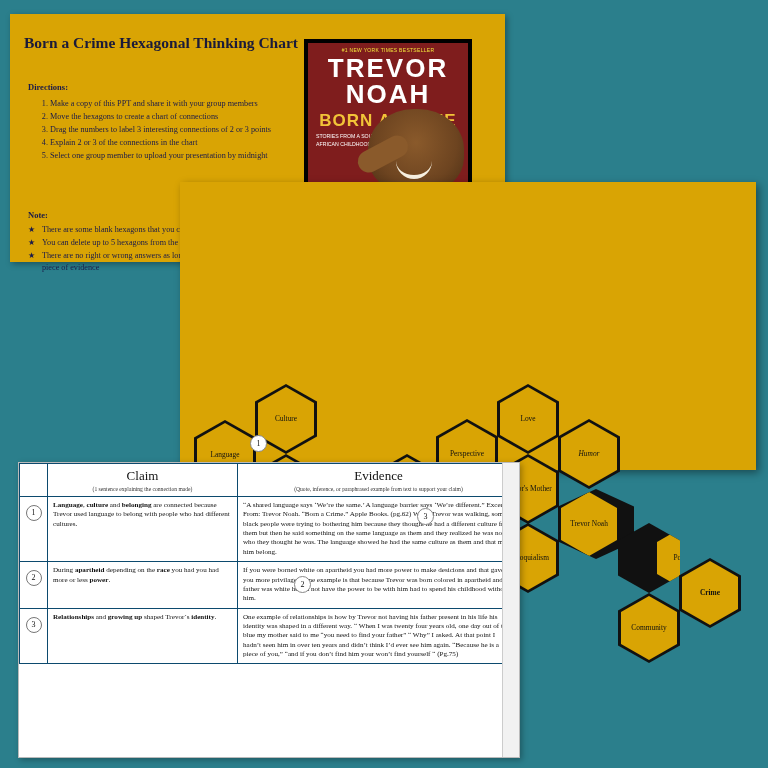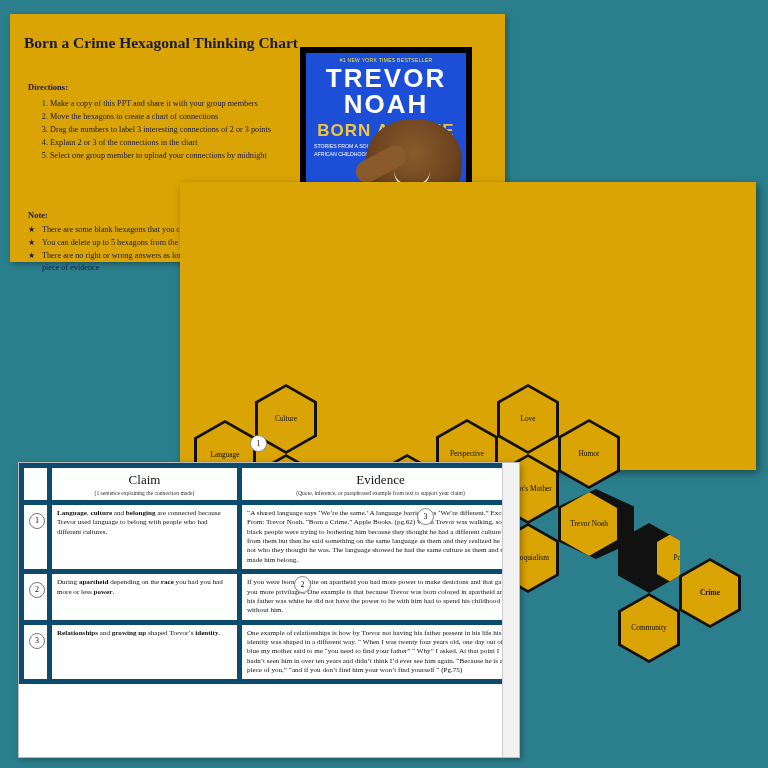--- a/index.html
+++ b/index.html
@@ -34,22 +34,22 @@
   #slide-directions ol li{margin-bottom:1px;}
   #note-list{
     position:absolute;left:18px;top:210px;margin:0;padding:0;list-style:none;
     font-size:8.2px;color:#1a1a4a;line-height:1.45;width:290px;
   }
   #note-list li{position:relative;padding-left:14px;margin-bottom:1px;}
   #note-list li:before{content:"\2605";position:absolute;left:0;top:0;font-size:8px;}
 
   
   #book-cover{
-    position:absolute;right:33px;top:33px;width:160px;height:150px;
-    background:#1d4ed8;overflow:hidden;border:6px solid #000000;
+    position:absolute;right:33px;top:25px;width:160px;height:150px;
+    background:#7f1d1d;overflow:hidden;border:4px solid #000000;
   }
   #book-cover .bc-top{
     position:absolute;top:4px;left:0;width:100%;text-align:center;
     font-size:5px;color:#f2e43c;letter-spacing:.3px;font-family:"Liberation Sans",sans-serif;
   }
   #book-cover .bc-trevor,#book-cover .bc-noah{
     position:absolute;left:0;width:100%;text-align:center;
     font-family:"Liberation Sans",sans-serif;font-weight:bold;color:#fff;
     letter-spacing:2px;line-height:1;
   }
@@ -115,21 +115,21 @@
   #slide-table{
     position:absolute;left:18px;top:462px;width:500px;height:294px;
     background:#ffffff;border:1px solid #bbb;
     box-shadow:2px 2px 6px rgba(0,0,0,.3);
     overflow:hidden;
   }
   #slide-table table{
     width:100%;border-collapse:collapse;table-layout:fixed;
   }
   #slide-table th,#slide-table td{
-    border:5px solid #0c4a6e;vertical-align:top;padding:4px 5px;
+    border:1px solid #0c4a6e;vertical-align:top;padding:4px 5px;
   }
   #slide-table col.c-num{width:28px;}
   #slide-table col.c-claim{width:190px;}
   #slide-table col.c-ev{width:282px;}
   .th-main{
     font-size:13px;font-weight:normal;text-align:center;
     font-family:"Liberation Serif",serif;color:#111;padding-top:3px;
   }
   .th-sub{
     display:block;font-size:5.6px;color:#333;margin-top:2px;font-weight:normal;
@@ -151,21 +151,21 @@
 
 <div id="slide-directions">
   <div class="title">Born a Crime Hexagonal Thinking Chart</div>
 
   <div class="subhead" id="dir-label">Directions:</div>
   <ol>
     <li>Make a copy of this PPT and share it with your group members</li>
     <li>Move the hexagons to create a chart of connections</li>
     <li>Drag the numbers to label 3 interesting connections of 2 or 3 points</li>
     <li>Explain 2 or 3 of the connections in the chart</li>
-    <li>Select one group member to upload your connections by midnight</li>
+    <li>Select one group member to upload your presentation by midnight</li>
   </ol>
 
   <div class="subhead" id="note-label">Note:</div>
   <ul id="note-list">
     <li>There are some blank hexagons that you can fill in</li>
     <li>You can delete up to 5 hexagons from the chart</li>
     <li>There are no right or wrong answers as long as you support your claims with a piece of evidence</li>
   </ul>
 
   <div id="book-cover">
@@ -265,21 +265,21 @@
         </div>
       </div>
     </div>
     <div class="hex-outer" style="left: 317px; top: 341px;">
       <div class="hex" style="left: 0px; top: 0px; position: absolute; width: 62px; height: 70px; background: transparent;">
         <div class="hex-inner">
           <span class="hex-label">Colloquialism</span>
         </div>
       </div>
     </div>
-    <div class="hex-outer" style="left: 378px; top: 237px;">
+    <div class="hex-outer" style="left: 378px; top: 237px; font-style: italic;">
       <div class="hex" style="left: 0px; top: 0px; position: absolute; width: 62px; height: 70px; background: transparent;">
         <div class="hex-inner">
           <span class="hex-label">Humor</span>
         </div>
       </div>
     </div>
     <div class="hex-outer" style="left: 378px; top: 307px; padding-left: 14px;">
       <div class="hex" style="left: 0px; top: 0px; position: absolute; width: 62px; height: 70px; background: transparent;">
         <div class="hex-inner">
           <span class="hex-label">Trevor Noah</span>

